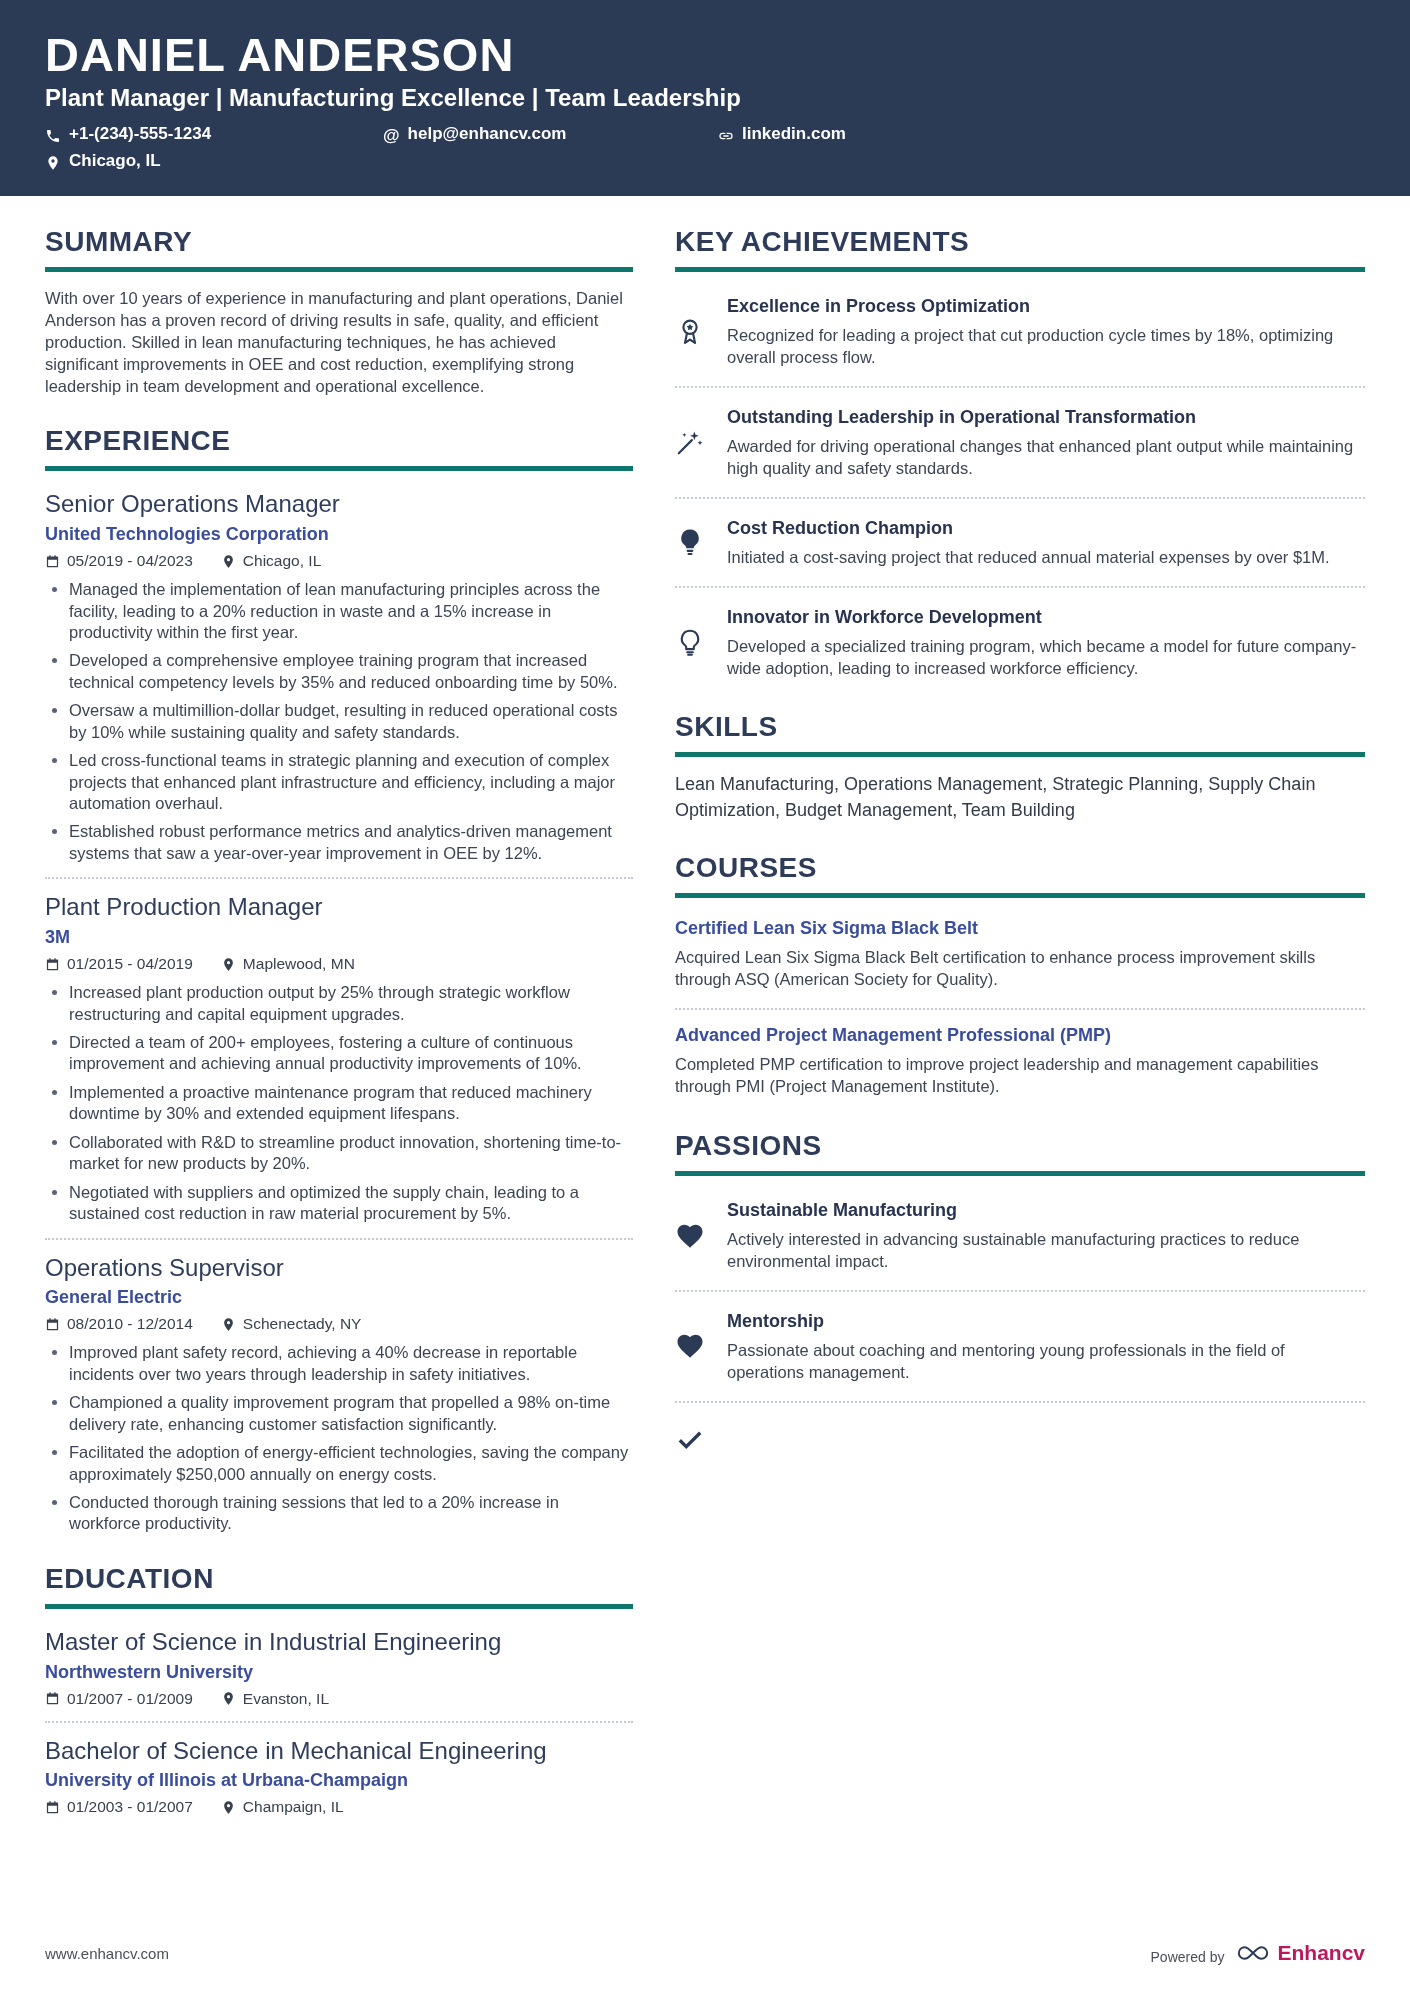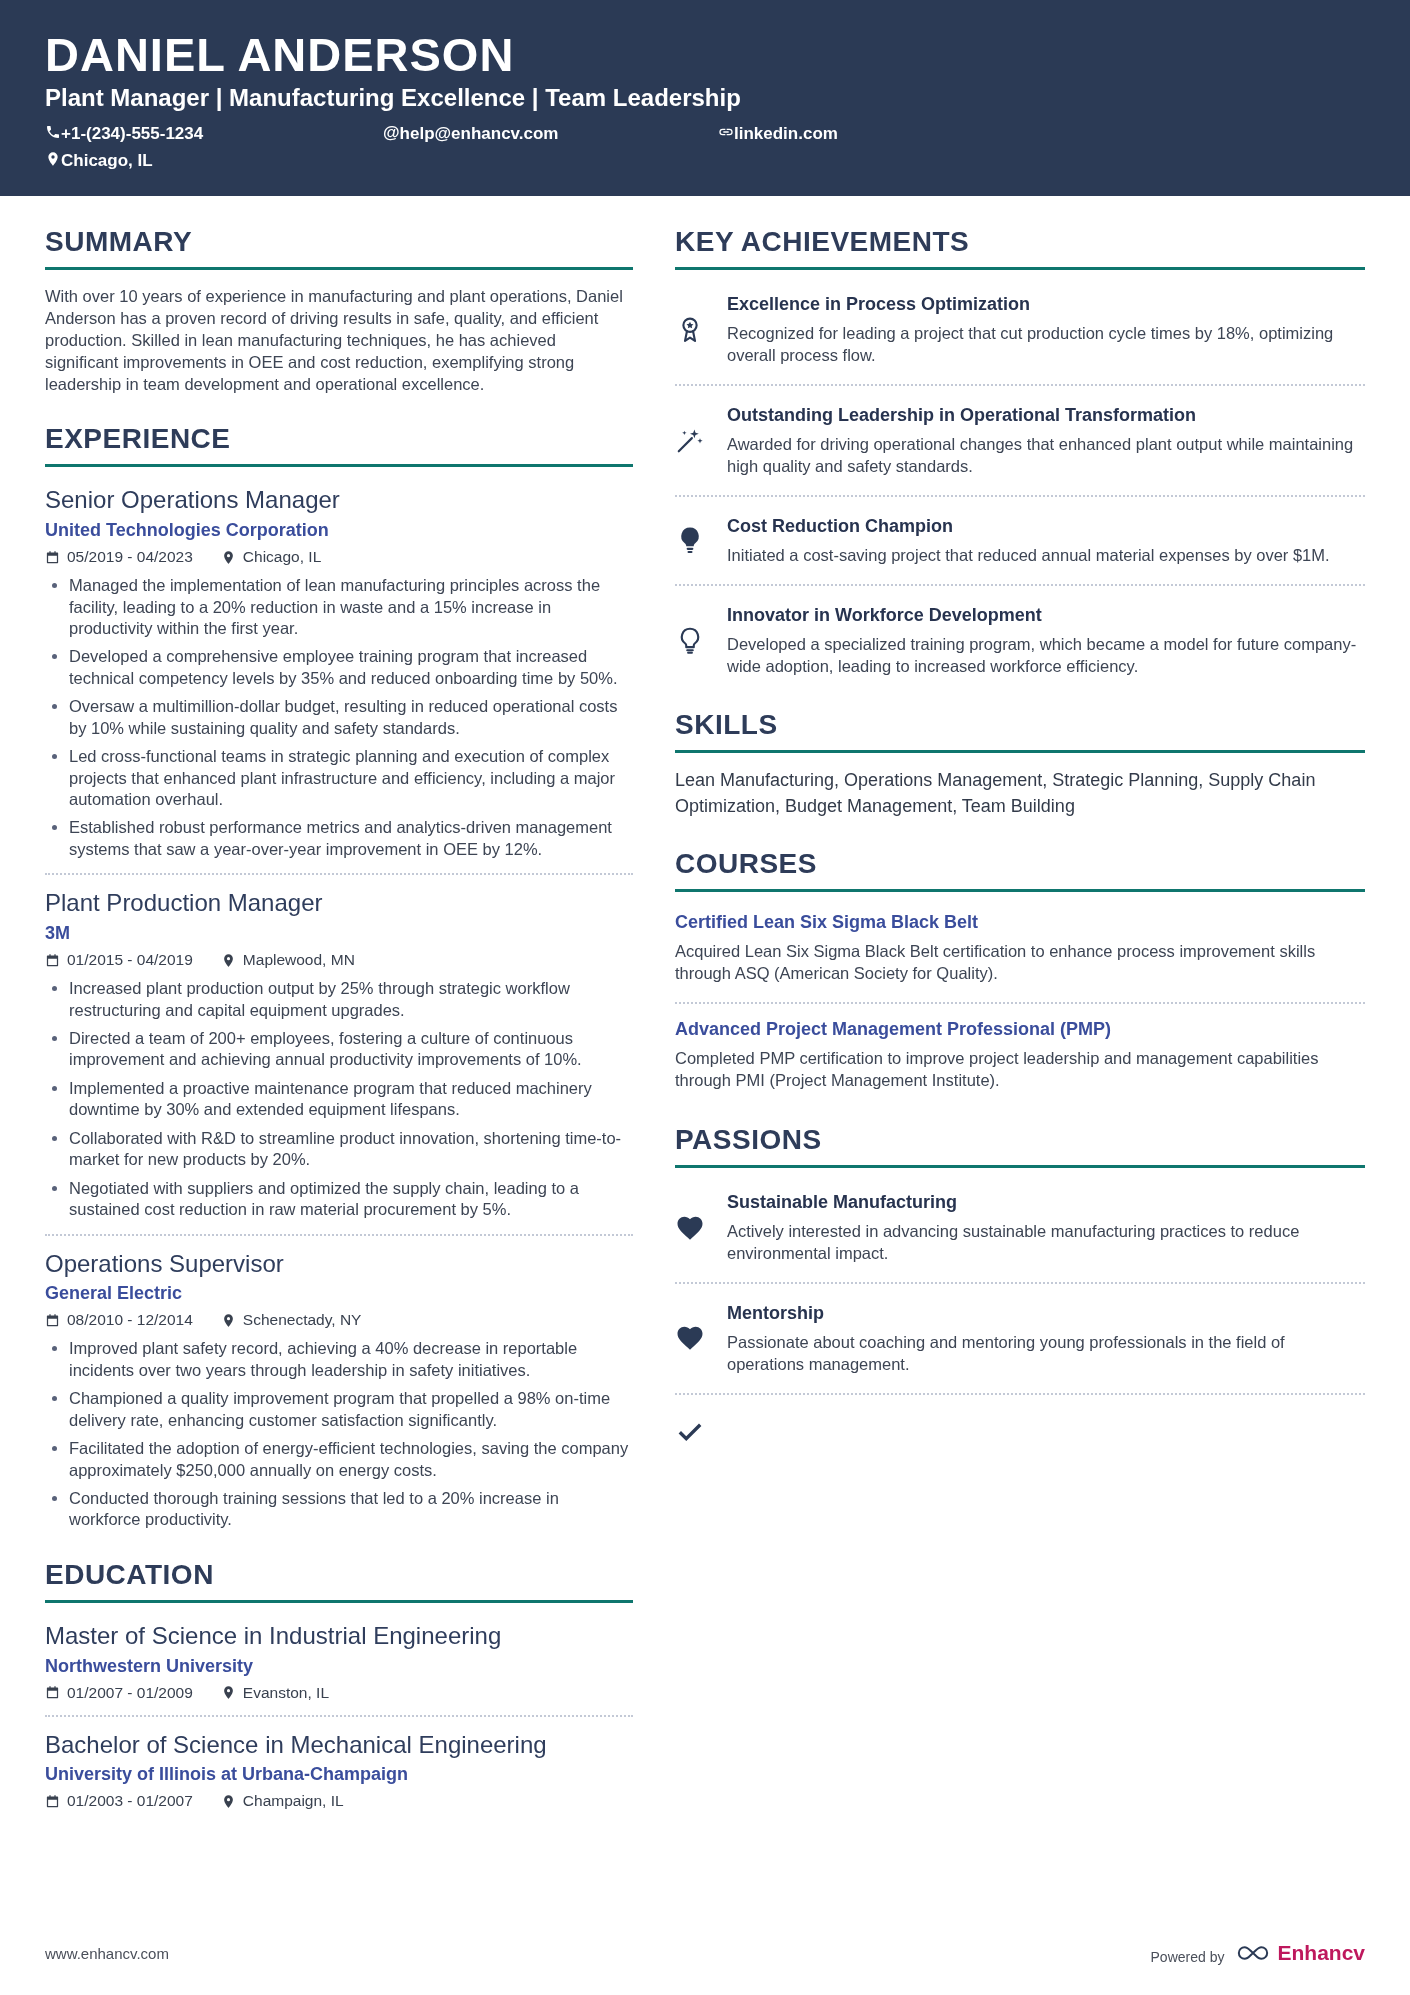--- a/index.html
+++ b/index.html
@@ -5,34 +5,34 @@
   * { margin:0; padding:0; box-sizing:border-box; }
   html,body { background:#ffffff; }
   body { font-family:"Liberation Sans","DejaVu Sans",sans-serif; color:#3d4554; }
   .page { width:1410px; height:1995px; position:relative; background:#ffffff; overflow:hidden; }
 
   
   .header { background:#2b3a55; color:#ffffff; padding:30px 45px 18px; }
   .name { font-size:47px; font-weight:800; letter-spacing:1px; line-height:1.08; }
   .headline { font-size:24px; font-weight:700; margin-top:3px; }
   .contact { margin-top:12px; display:flex; flex-wrap:wrap; font-size:17px; font-weight:600; }
-  .contact-item { display:flex; align-items:flex-start; margin-bottom:7px; }
+  .contact-item { display:flex; align-items:flex-end; gap:8px; margin-bottom:7px; }
   .contact-item svg { width:16px; height:16px; fill:#ffffff; flex:none; }
   .ci-phone { width:338px; }
   .ci-email { width:335px; }
   .at-glyph { font-weight:700; font-size:17px; line-height:1; }
   .contact-break { flex-basis:100%; height:0; }
 
   
   .main { display:flex; gap:42px; padding:30px 45px 0; }
   .col-left { width:588px; flex:none; }
   .col-right { flex:1; min-width:0; }
   section { margin-bottom:28px; }
   h2.section-heading { font-size:28px; font-weight:700; color:#2e3c59; letter-spacing:0.5px;
-    padding-bottom:9px; border-bottom:3px solid #0f766e; margin-bottom:15px; }
+    padding-bottom:9px; border-bottom:5px solid #0f766e; margin-bottom:15px; }
 
   
   .summary-text { font-size:16.5px; line-height:1.34; color:#3d4554; }
   .job { padding-top:4px; }
   .job-title { font-size:24px; font-weight:500; color:#2f3d5c; line-height:1.2; }
   .org { font-size:18px; font-weight:700; color:#3a4d9c; margin-top:5px; }
   .meta { display:flex; gap:28px; margin:7px 0 9px; font-size:15.5px; color:#39414f; align-items:center; }
   .meta-item { display:flex; align-items:center; gap:7px; }
   .meta-item svg { width:15px; height:15px; fill:#39414f; flex:none; }
   ul.bullets { list-style:none; }

